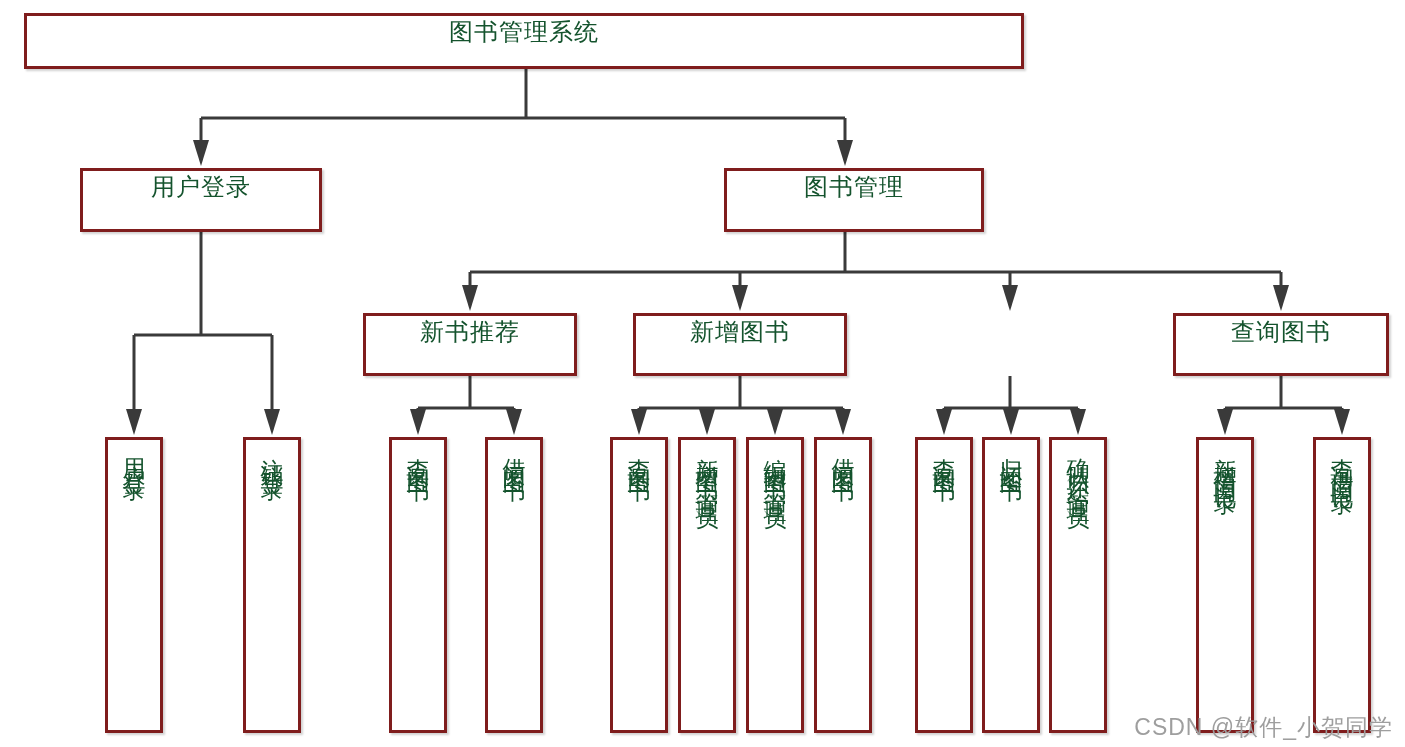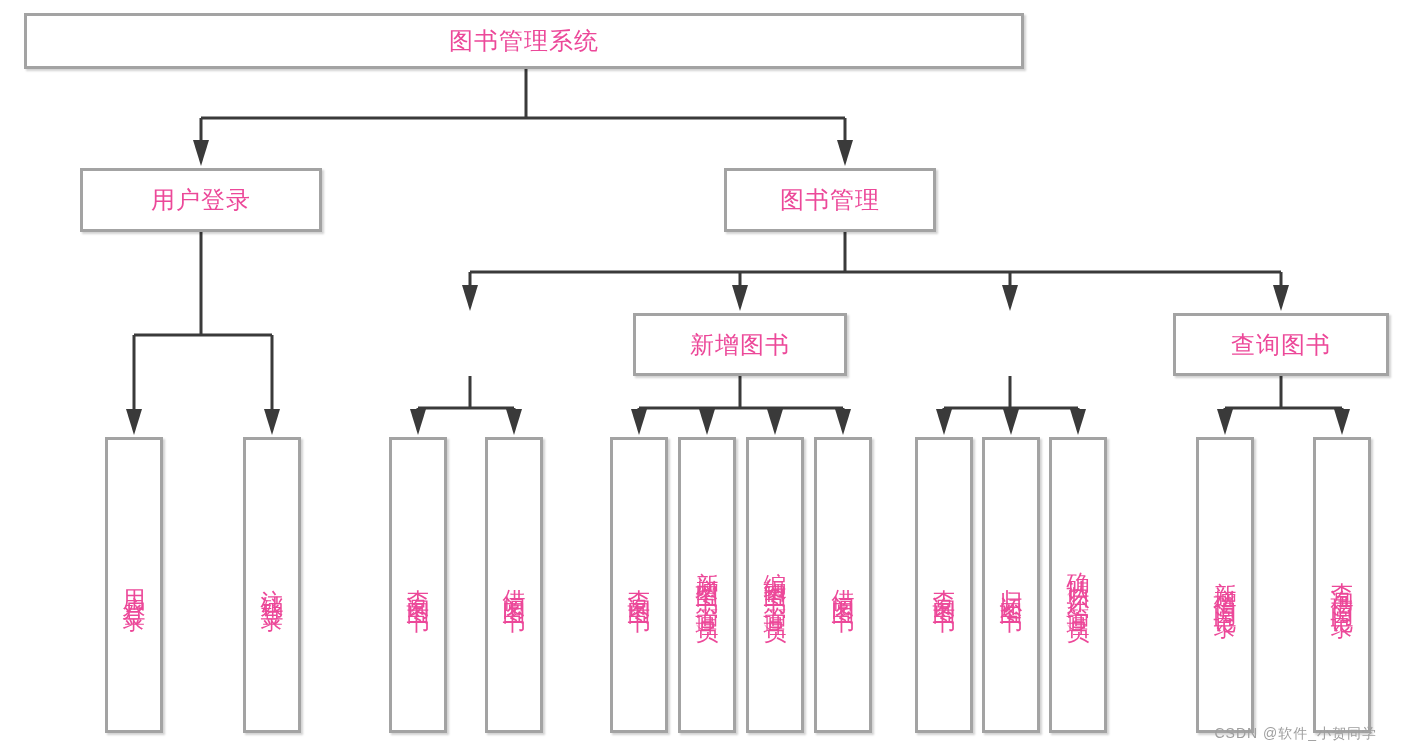--- a/index.html
+++ b/index.html
@@ -3,31 +3,31 @@
 <meta charset="utf-8">
 <style>
   html,body{margin:0;padding:0;background:#ffffff;}
   #stage{
     position:relative;width:1405px;height:747px;background:#ffffff;
     font-family:"Liberation Sans",sans-serif;overflow:hidden;
   }
   #connector-svg{position:absolute;left:0;top:0;}
   .node{
     position:absolute;box-sizing:border-box;background:#ffffff;
-    border:3px solid #a3a3a3;display:flex;align-items:center;justify-content:center;
-    color:#ec4899;box-shadow:1.5px 2px 2px rgba(0,0,0,0.18);
+    border:3px solid #7f1d1d;display:flex;align-items:flex-start;justify-content:center;
+    color:#14532d;box-shadow:1.5px 2px 2px rgba(0,0,0,0.18);
   }
   .h{font-size:24px;letter-spacing:1px;white-space:nowrap;}
   .v{font-size:23px;}
   .v .vtext{
     writing-mode:vertical-rl;text-orientation:mixed;
     letter-spacing:7px;line-height:1;
   }
   #watermark{
-    position:absolute;right:28px;bottom:4px;font-size:14px;
+    position:absolute;right:12px;bottom:4px;font-size:23px;
     color:#9e9e9e;letter-spacing:1px;z-index:5;white-space:nowrap;
   }
 </style>
 </head>
 <body>
 
 <div id="stage">
 
   <svg id="connector-svg" width="1405" height="747">
       <path d="M526 69V118M201 118H845M201 118V152M845 118V152M201 232V335M134 335H272M134 335V421M272 335V421M845 232V272M470 272H1281M470 272V297M740 272V297M1010 272V297M1281 272V297M470 376V408M418 408H514M418 408V421M514 408V421M740 376V408M639 408H843M639 408V421M707 408V421M775 408V421M843 408V421M1010 376V408M944 408H1078M944 408V421M1011 408V421M1078 408V421M1281 376V408M1225 408H1342M1225 408V421M1342 408V421" fill="none" stroke="#3a3a3a" stroke-width="3"></path>
@@ -52,24 +52,27 @@
       <polygon points="1334,409 1350,409 1342,435" fill="#3a3a3a"></polygon>
     </svg>
 
   <div class="node h" style="left:24px;top:13px;width:1000px;height:56px">
     <span>图书管理系统</span>
   </div>
 
   <div class="node h" style="left:80px;top:168px;width:242px;height:64px">
     <span>用户登录</span>
   </div>
-  <div class="node h" style="left:724px;top:168px;width:212px;height:64px">
+  <div class="node h" style="left:724px;top:168px;width:260px;height:64px">
     <span>图书管理</span>
   </div>
 
+  <div class="node h" style="left:363px;top:313px;width:214px;height:63px">
+    <span>新书推荐</span>
+  </div>
   <div class="node h" style="left:633px;top:313px;width:214px;height:63px">
     <span>新增图书</span>
   </div>
   <div class="node h" style="left:1173px;top:313px;width:216px;height:63px">
     <span>查询图书</span>
   </div>
 
   <div class="node v" style="left:105px;top:437px;width:58px;height:296px">
     <span class="vtext">用户登录</span>
   </div>

